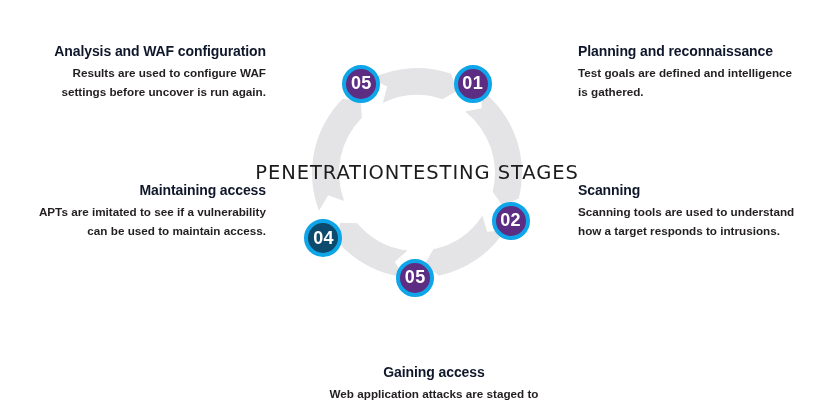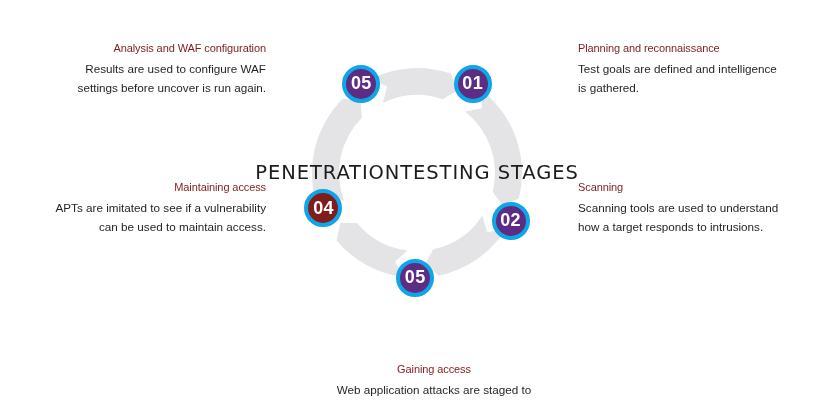--- a/index.html
+++ b/index.html
@@ -17,31 +17,31 @@
     height: 407px;
     background: #ffffff;
     overflow: hidden;
   }
 
   
   .block {
     position: absolute;
   }
   .block-title {
-    font-size: 11px;
-    font-weight: normal;
-    color: #7f1d1d;
+    font-size: 14px;
+    font-weight: bold;
+    color: #0f172a;
     line-height: 1.45;
     letter-spacing: -0.1px;
     margin: 0 0 3px 0;
     white-space: nowrap;
   }
   .block-body {
     font-size: 11.7px;
-    font-weight: normal;
+    font-weight: bold;
     color: #231f20;
     line-height: 1.62;
     margin: 0;
     white-space: nowrap;
   }
   .align-right { text-align: right; }
   .align-left  { text-align: left; }
   .align-center{ text-align: center; }
 
   
@@ -133,21 +133,21 @@
 
   <div id="center-label">
     <div class="center-line">PENETRATION</div>
     <div class="center-line">TESTING STAGES</div>
   </div>
 
   <div id="badge-layer">
       <div class="badge" style="left: 472.642px; top: 83.9549px; background: rgb(92, 45, 131);">01</div>
       <div class="badge" style="left: 510.556px; top: 220.669px; background: rgb(92, 45, 131);">02</div>
       <div class="badge" style="left: 415.167px; top: 277.984px; background: rgb(92, 45, 131);">05</div>
-      <div class="badge" style="left: 323.444px; top: 208px; background: #7f1d1d;">04</div>
+      <div class="badge" style="left: 323.444px; top: 238px; background: #0c4a6e;">04</div>
       <div class="badge" style="left: 361.358px; top: 83.9549px; background: rgb(92, 45, 131);">05</div>
     </div>
 
   <div class="block align-right" id="blk-analysis">
     <p class="block-title">Analysis and WAF configuration</p>
     <p class="block-body">Results are used to configure WAF</p>
     <p class="block-body">settings before uncover is run again.</p>
   </div>
 
   <div class="block align-left" id="blk-planning">

